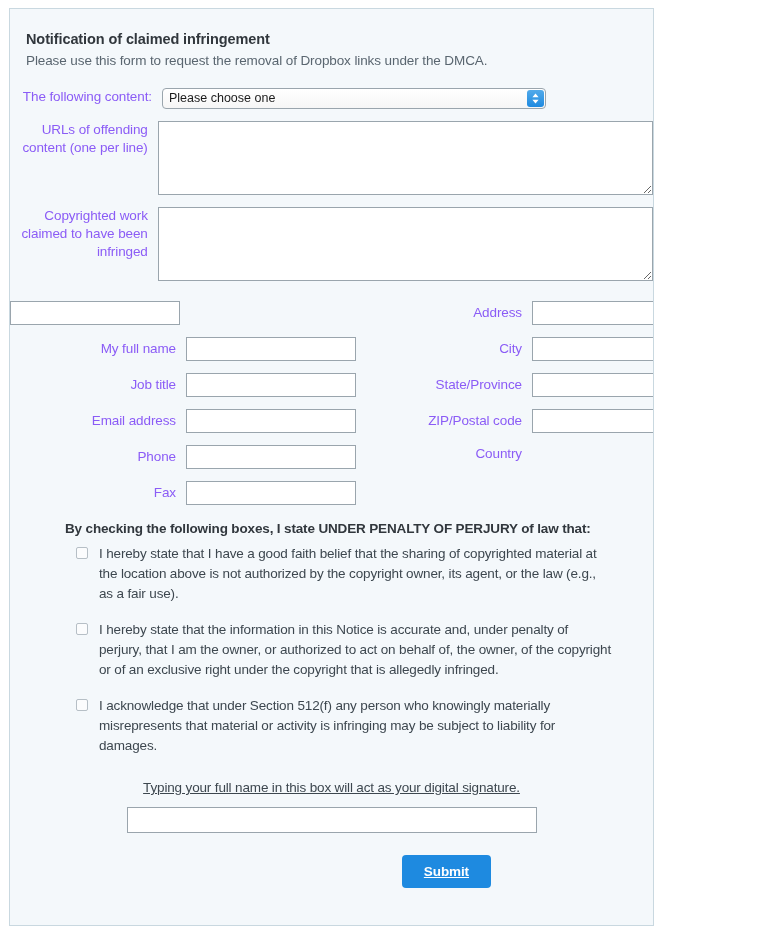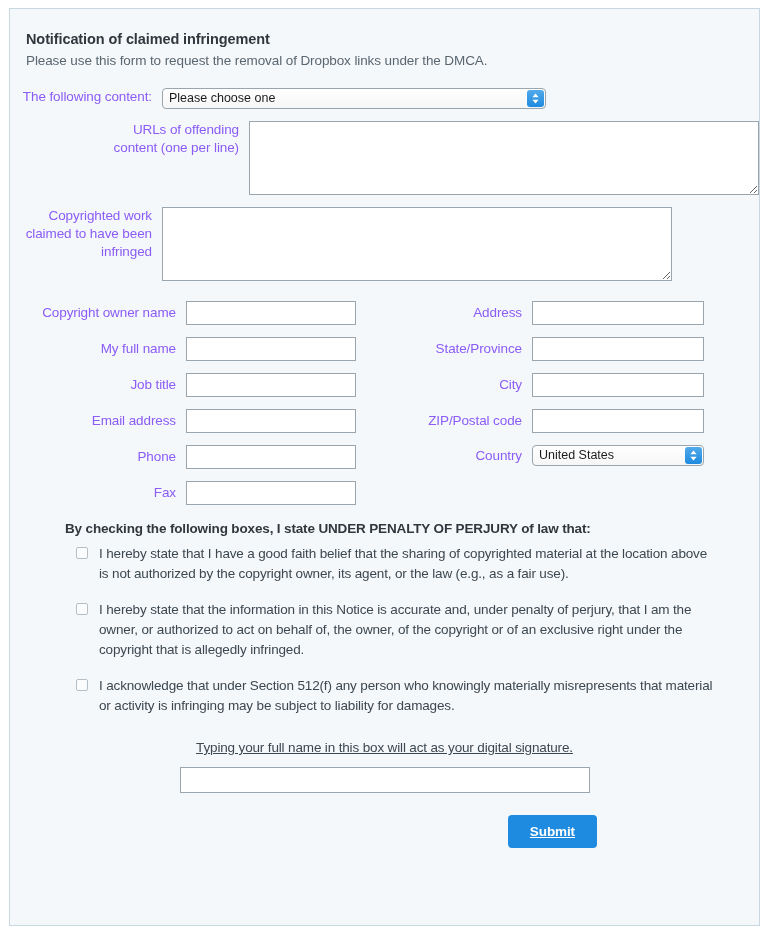--- a/index.html
+++ b/index.html
@@ -11,21 +11,21 @@
     width: 778px;
     height: 944px;
     font-family: "Liberation Sans", sans-serif;
     -webkit-font-smoothing: antialiased;
   }
 
   .page-panel {
     position: absolute;
     left: 9px;
     top: 8px;
-    width: 751px;
+    width: 645px;
     height: 918px;
     background: #f4f8fb;
     border: 1px solid #c9d8e0;
     box-sizing: border-box;
     overflow: hidden;
   }
 
   
   .form-header {
     padding: 22px 0 0 16px;
@@ -283,21 +283,20 @@
         <div>infringed</div>
       </div>
       <textarea class="ta ta-work" placeholder="" style=""></textarea>
     </div>
   </div>
 
   <div class="contact-block">
 
     <div class="col col-left">
       <div class="inp-row">
-        <div class="field-label">Copyright owner name</div>
         <input class="txt" type="text" placeholder="" style="">
       </div>
       <div class="inp-row">
         <div class="field-label">My full name</div>
         <input class="txt" type="text" placeholder="" style="">
       </div>
       <div class="inp-row">
         <div class="field-label">Job title</div>
         <input class="txt" type="text" placeholder="" style="">
       </div>
@@ -314,44 +313,33 @@
         <input class="txt" type="text" placeholder="" style="">
       </div>
     </div>
 
     <div class="col col-right">
       <div class="inp-row">
         <div class="field-label">Address</div>
         <input class="txt" type="text" placeholder="" style="">
       </div>
       <div class="inp-row">
+        <div class="field-label">City</div>
+        <input class="txt" type="text" placeholder="" style="">
+      </div>
+      <div class="inp-row">
         <div class="field-label">State/Province</div>
         <input class="txt" type="text" placeholder="" style="">
       </div>
       <div class="inp-row">
-        <div class="field-label">City</div>
-        <input class="txt" type="text" placeholder="" style="">
-      </div>
-      <div class="inp-row">
         <div class="field-label">ZIP/Postal code</div>
         <input class="txt" type="text" placeholder="" style="">
       </div>
       <div class="inp-row">
         <div class="field-label">Country</div>
-        <div class="country-sel-wrap">
-          <select class="native-select">
-            <option>United States</option>
-          </select>
-          <span class="sel-arrow">
-            <svg width="9" height="13" viewBox="0 0 9 13" aria-hidden="true">
-              <polygon points="4.5,1.5 7.6,5.2 1.4,5.2" fill="#ffffff"></polygon>
-              <polygon points="4.5,11.5 7.6,7.8 1.4,7.8" fill="#ffffff"></polygon>
-            </svg>
-          </span>
-        </div>
       </div>
     </div>
 
   </div>
 
   <div class="perjury">
     <div class="perjury-heading">By checking the following boxes, I state UNDER PENALTY OF PERJURY of law that:</div>
 
     <div class="check-row">
       <input class="cb" type="checkbox" style="">

